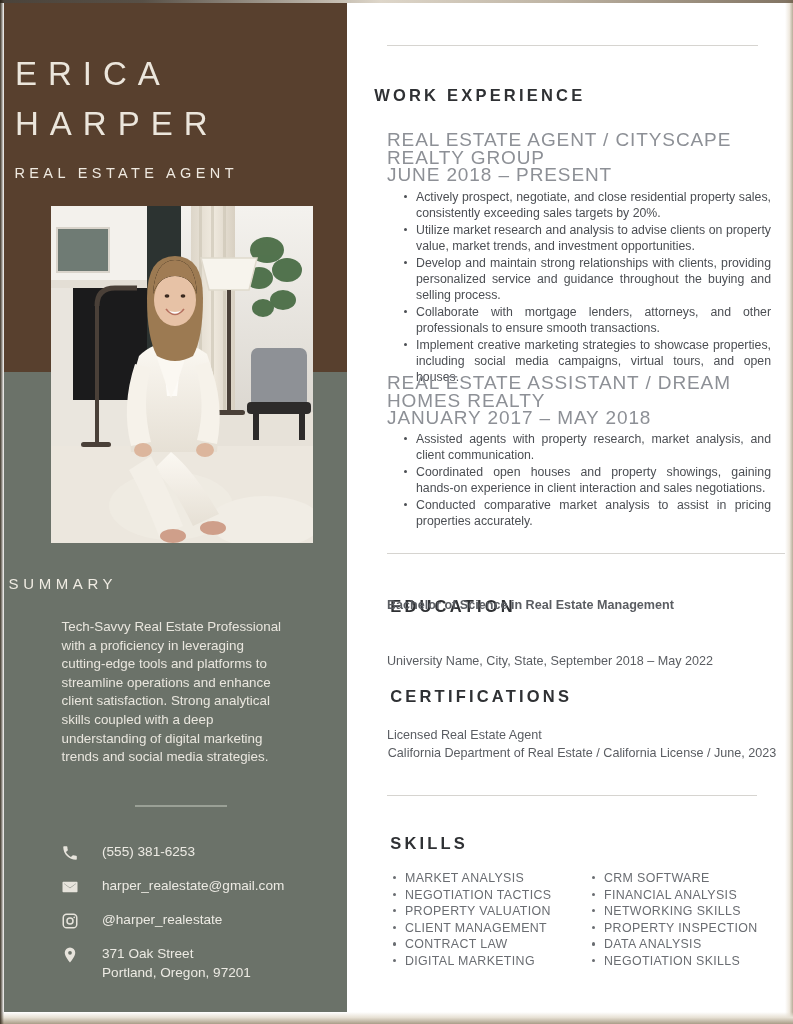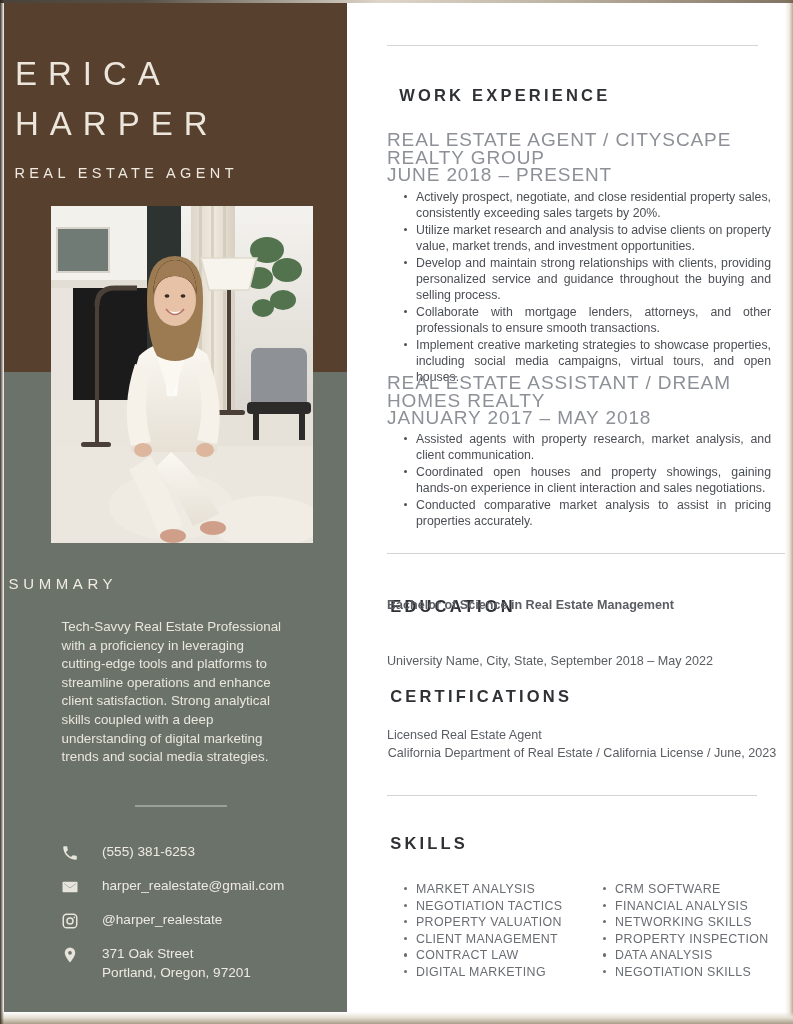--- a/index.html
+++ b/index.html
@@ -221,21 +221,21 @@
   }
 
   .skills-cols {
     position: absolute;
     left: 40px; top: 866px;
     width: 398px;
     display: flex;
   }
   .skills-col { width: 50%; }
   .skills-col ul {
-    margin: 12px; padding: 0 0 0 17px; list-style: none;
+    margin: 1px; padding: 0 0 0 17px; list-style: none;
   }
   .skills-col li {
     position: relative;
     color: #6a6d72;
     font-size: 12.4px;
     letter-spacing: 0.35px;
     line-height: 16.6px;
     font-weight: 400;
   }
   .skills-col li::before {
@@ -408,21 +408,21 @@
 Portland, Oregon, 97201</span>
       </div>
 
     </div>
   </div>
 
   <div class="main">
 
     <div class="hr hr-top"></div>
 
-    <div class="sec-title" style="left:49px; top:83px;">WORK EXPERIENCE</div>
+    <div class="sec-title" style="left:24px; top:83px;">WORK EXPERIENCE</div>
 
     <div class="job-head" style="left:40px; top:128px; width:390px;">
       <div>REAL ESTATE AGENT / CITYSCAPE REALTY GROUP</div>
       <div>JUNE 2018 – PRESENT</div>
     </div>
 
     <ul class="bullets" style="left:40px; top:174px; width:355px;">
       <li>Actively prospect, negotiate, and close residential property sales, consistently exceeding sales targets by 20%.</li>
       <li>Utilize market research and analysis to advise clients on property value, market trends, and investment opportunities.</li>
       <li>Develop and maintain strong relationships with clients, providing personalized service and guidance throughout the buying and selling process.</li>

